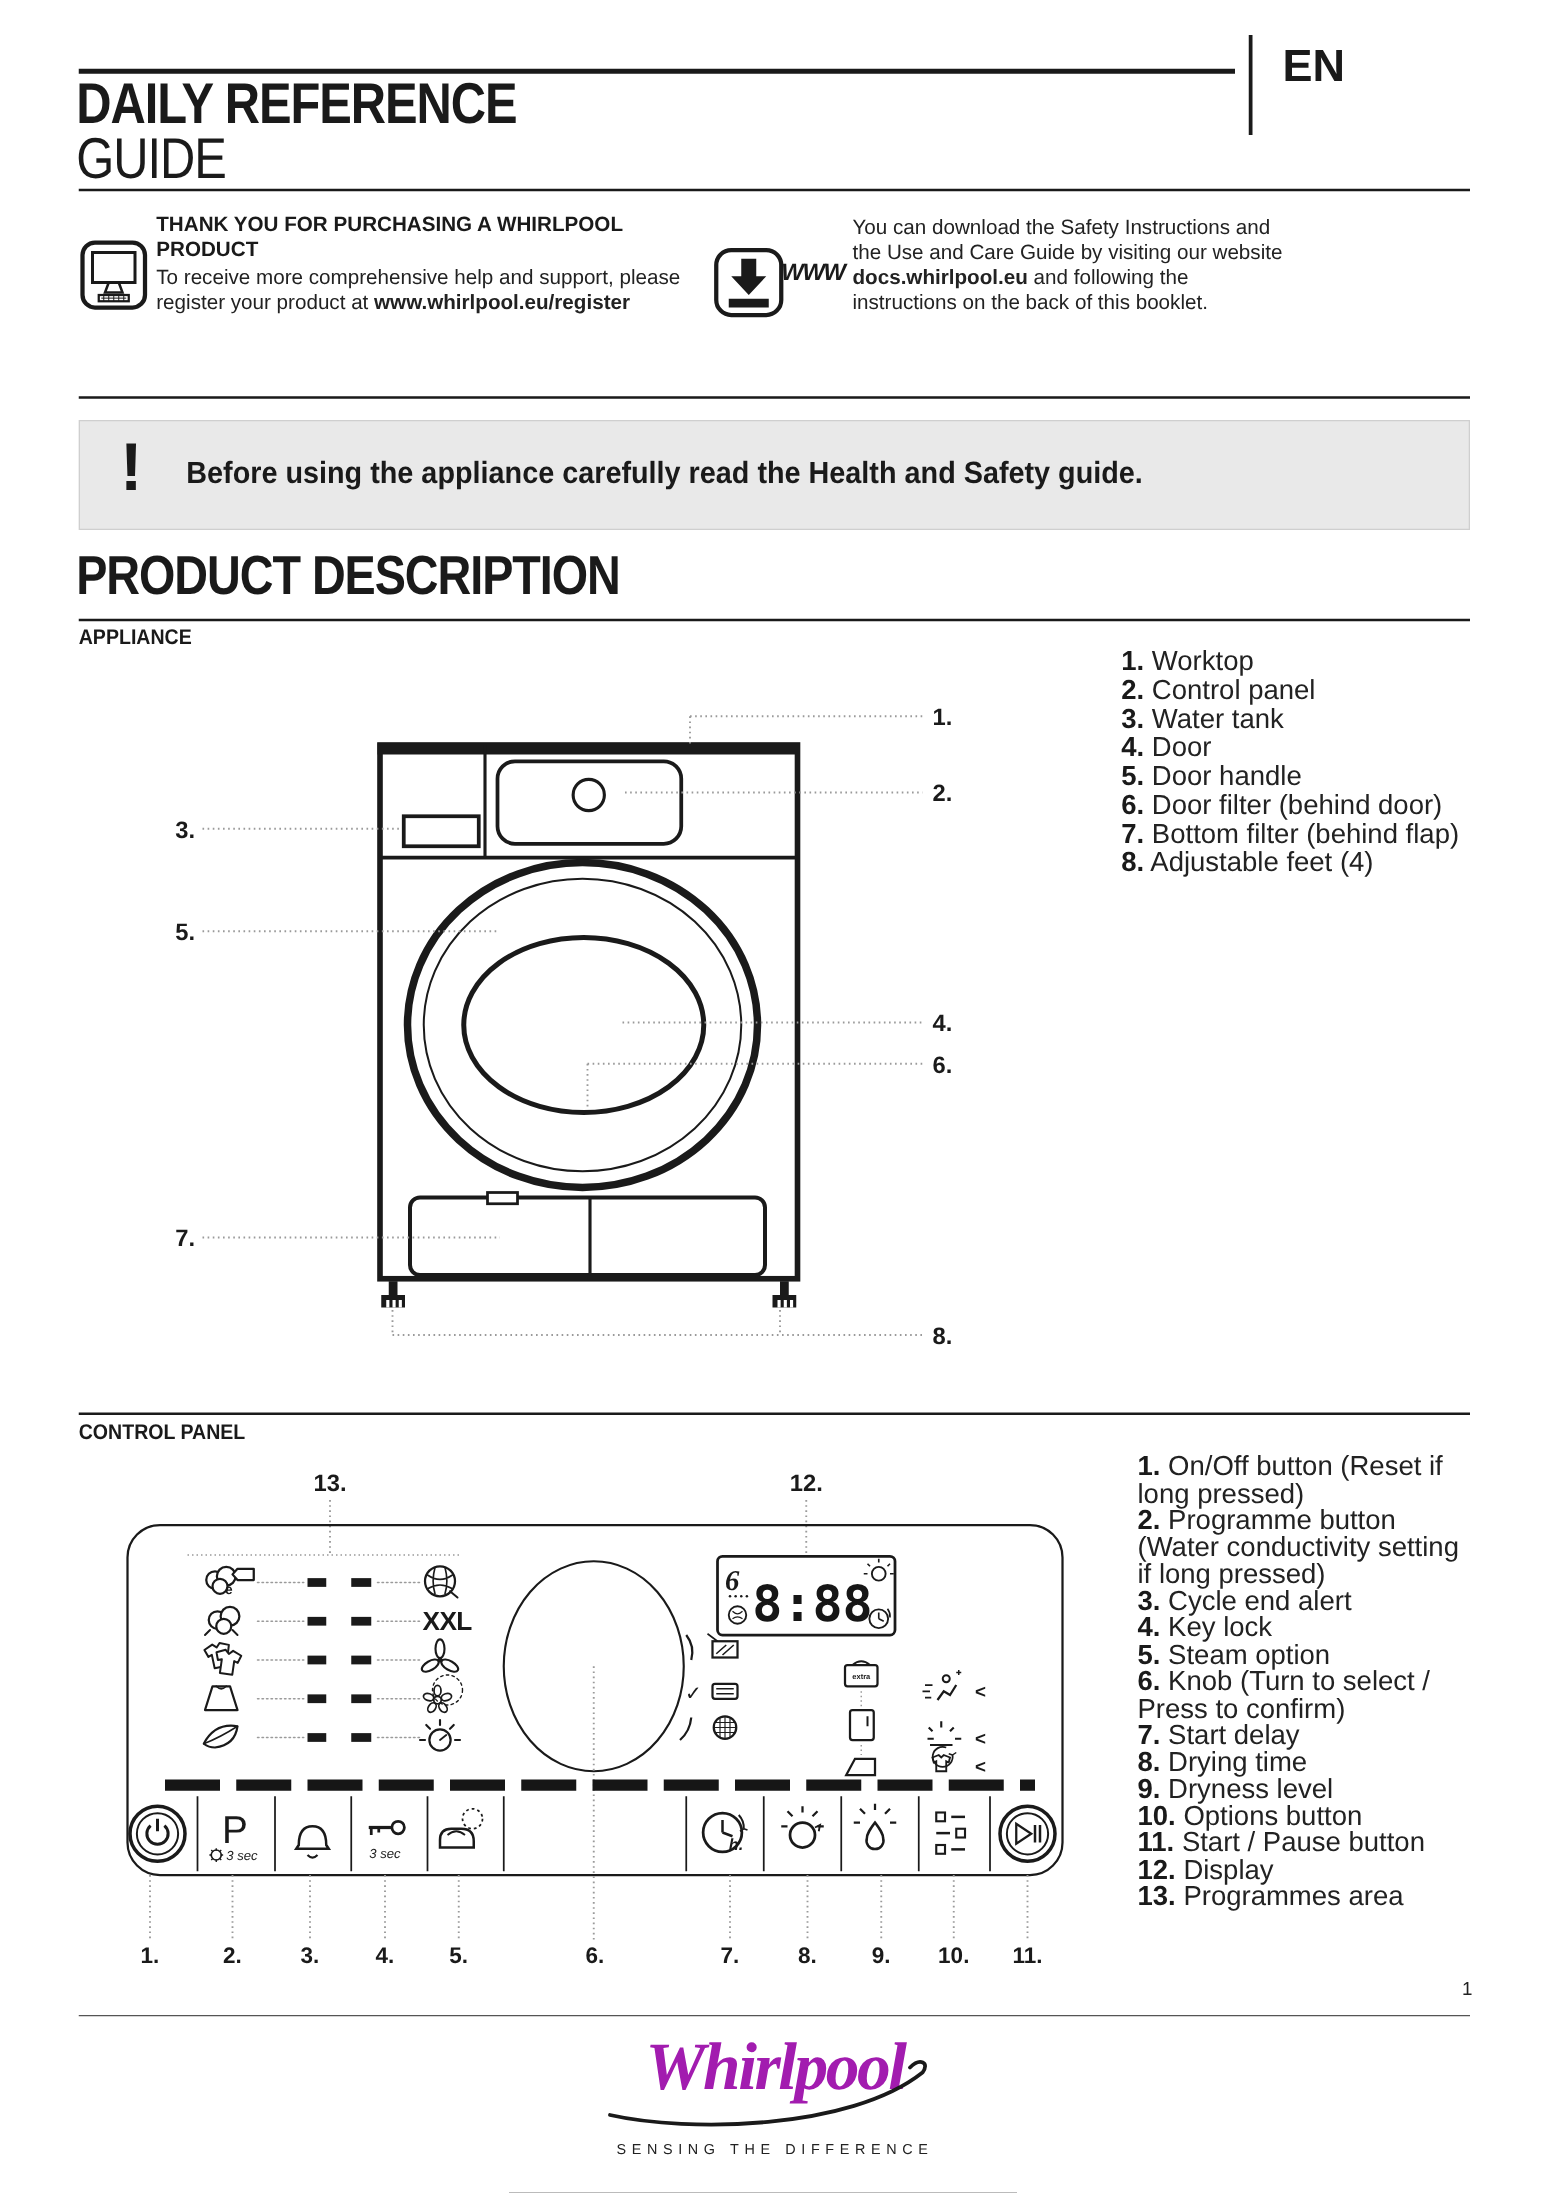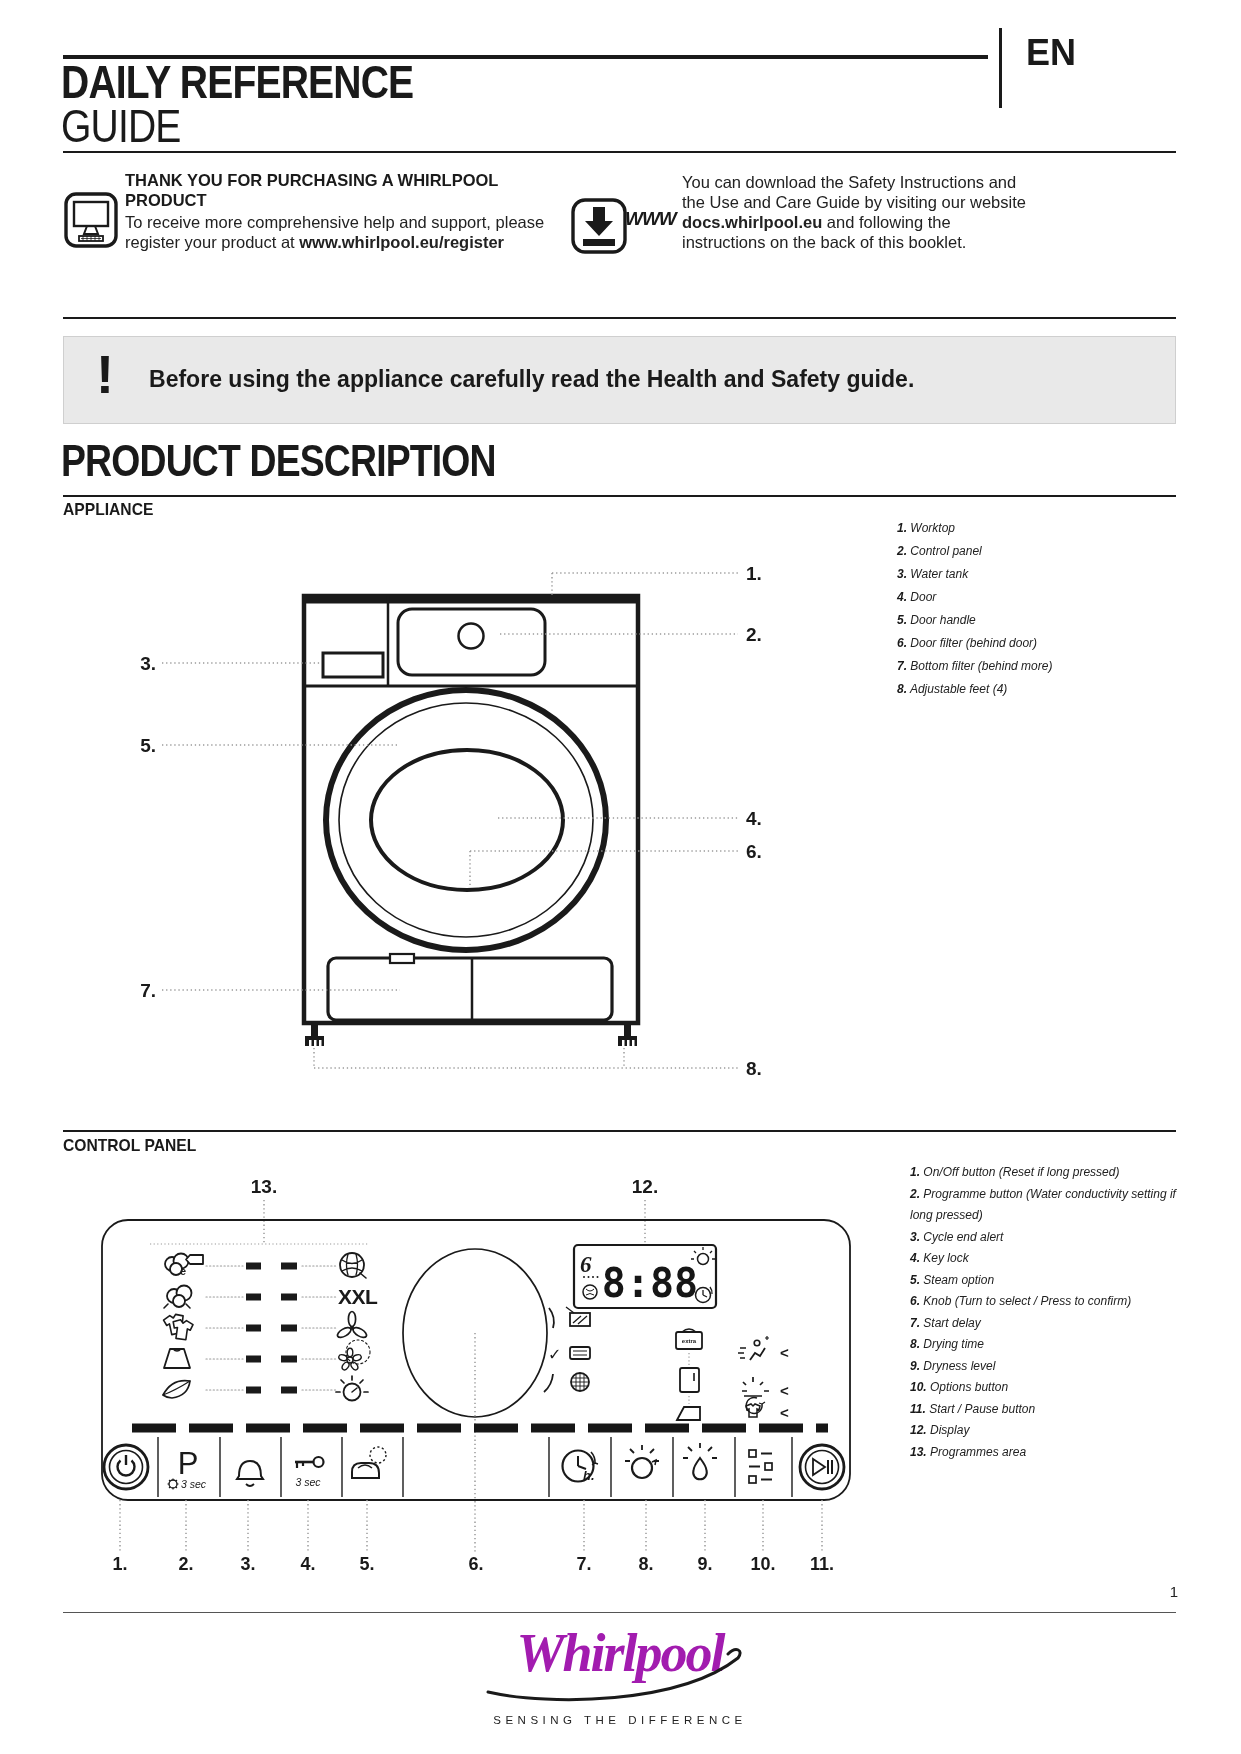--- a/index.html
+++ b/index.html
@@ -11,21 +11,21 @@
   .cond92{transform:scaleX(0.92);transform-origin:left top;white-space:nowrap;}
   .h-title{font-size:46px;font-weight:700;line-height:44px;letter-spacing:-1px;}
   .h-title2{font-size:46px;font-weight:400;line-height:44px;letter-spacing:-1px;}
   .en{font-size:36px;font-weight:700;}
   .body-txt{font-size:16.5px;line-height:20px;color:#222;}
   .b{font-weight:700;}
   .sec-label{font-size:17px;font-weight:700;}
   .warn-box{position:absolute;left:63px;top:336px;width:1113px;height:88px;background:#e9e9e9;border:1px solid #cfcfcf;box-sizing:border-box;}
   .warn-mark{position:absolute;left:32px;top:6px;font-size:54px;font-weight:800;}
   .warn-text{position:absolute;left:85px;top:28px;font-size:24.5px;font-weight:700;transform:scaleX(0.94);transform-origin:left top;white-space:nowrap;}
-  .legend{position:absolute;width:282px;font-size:12px;color:#222;font-style:italic;}
+  .legend{position:absolute;width:282px;font-size:22px;color:#222;}
   .legend .li{margin:0;}
   .leg-app .li{line-height:23px;}
   .leg-cp .li{line-height:21.5px;margin-left:13px;}
   .legend .ln{font-weight:700;color:#1a1a1a;}
   .www-label{position:absolute;font-family:"Liberation Sans",sans-serif;font-style:italic;font-weight:700;font-size:19px;letter-spacing:-1px;}
   .brand{position:absolute;left:470px;top:1622px;width:300px;text-align:center;
          font-family:"Liberation Serif",serif;font-style:italic;font-weight:700;font-size:54px;letter-spacing:-2px;color:#a21caf;}
   .tagline{position:absolute;left:470px;top:1714px;width:300px;text-align:center;
            font-size:11.5px;letter-spacing:4.5px;font-weight:400;color:#222;}
   .pagenum{position:absolute;left:1120px;top:1583px;width:58px;text-align:right;font-size:15px;color:#222;}
@@ -146,21 +146,21 @@
     </g>
   </svg>
 
   <div class="legend leg-app" style="left:897px;top:517px;">
     <div class="li"><span class="ln">1.</span> <span>Worktop</span></div>
     <div class="li"><span class="ln">2.</span> <span>Control panel</span></div>
     <div class="li"><span class="ln">3.</span> <span>Water tank</span></div>
     <div class="li"><span class="ln">4.</span> <span>Door</span></div>
     <div class="li"><span class="ln">5.</span> <span>Door handle</span></div>
     <div class="li"><span class="ln">6.</span> <span>Door filter  (behind door)</span></div>
-    <div class="li"><span class="ln">7.</span> <span>Bottom filter (behind more)</span></div>
+    <div class="li"><span class="ln">7.</span> <span>Bottom filter (behind flap)</span></div>
     <div class="li"><span class="ln">8.</span> <span>Adjustable feet (4)</span></div>
   </div>
 
   <div class="rule" style="left:63px;top:1130px;width:1113px;height:2px;"></div>
   <div class="abs sec-label cond92" style="left:63px;top:1136px;">CONTROL PANEL</div>
 
   <svg style="left:63px;top:1160px;" width="800" height="425" viewBox="63 1160 800 425">
 
     <text x="264" y="1193" text-anchor="middle" class="cnum">13.</text>
     <line x1="264" y1="1200" x2="264" y2="1244" class="dot"></line>

